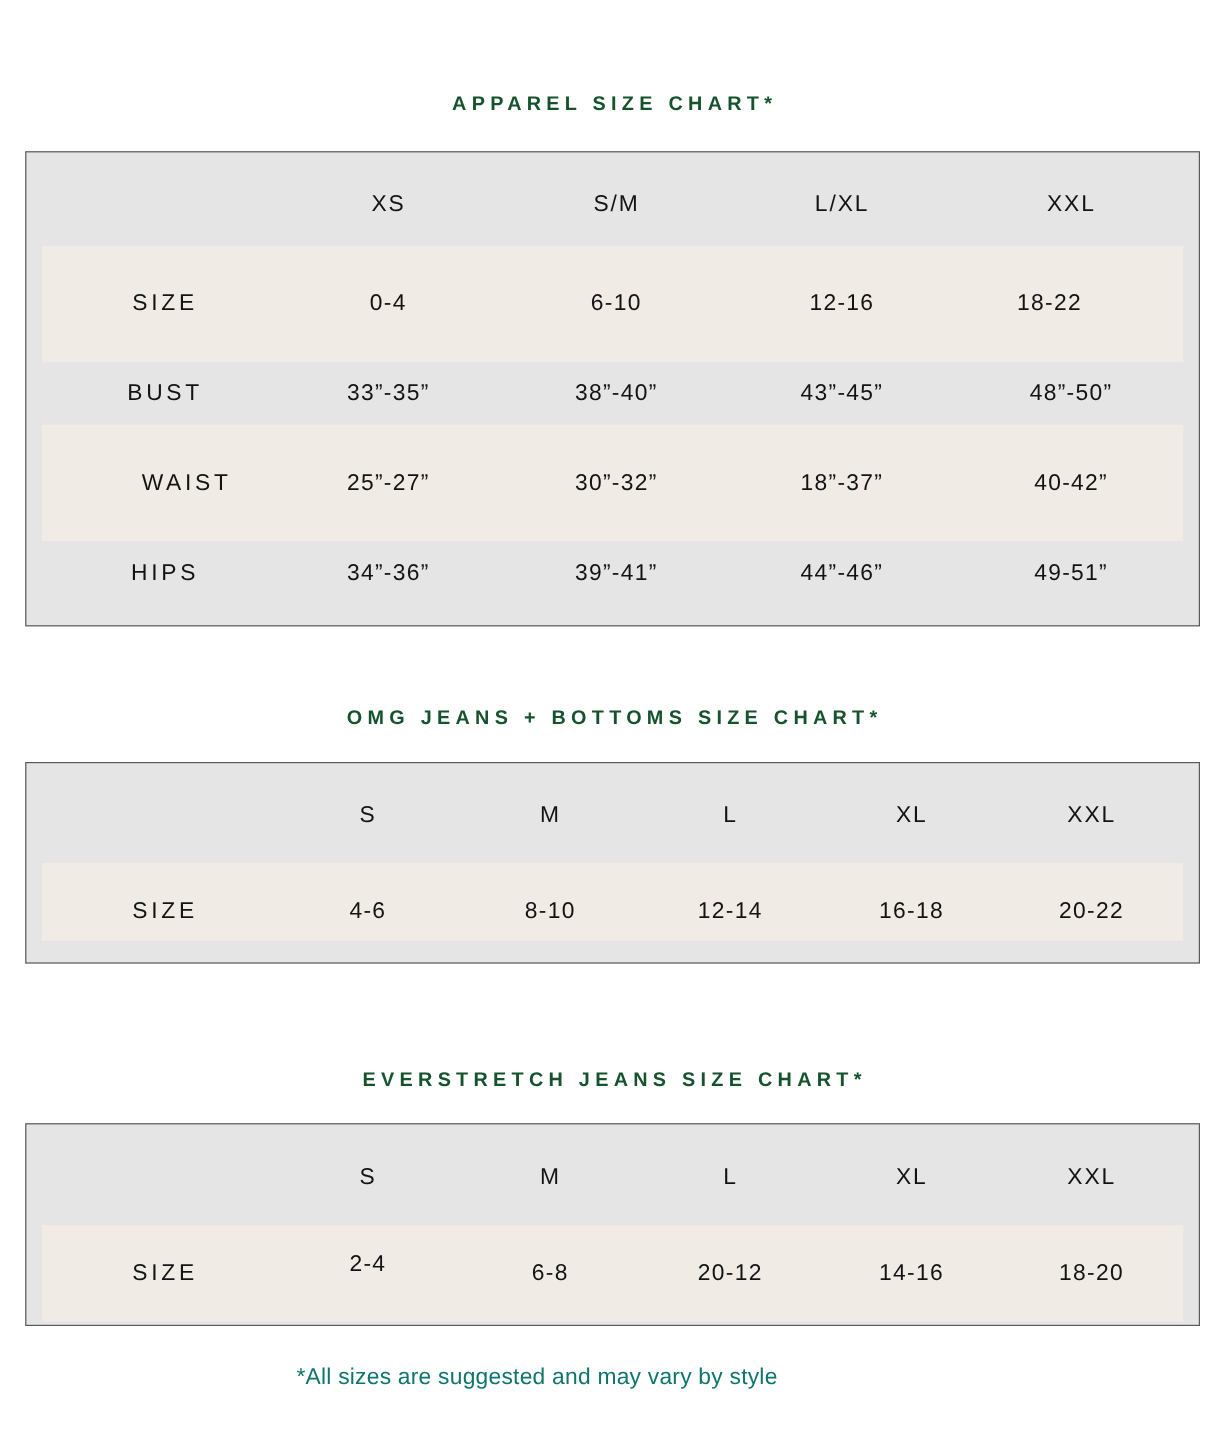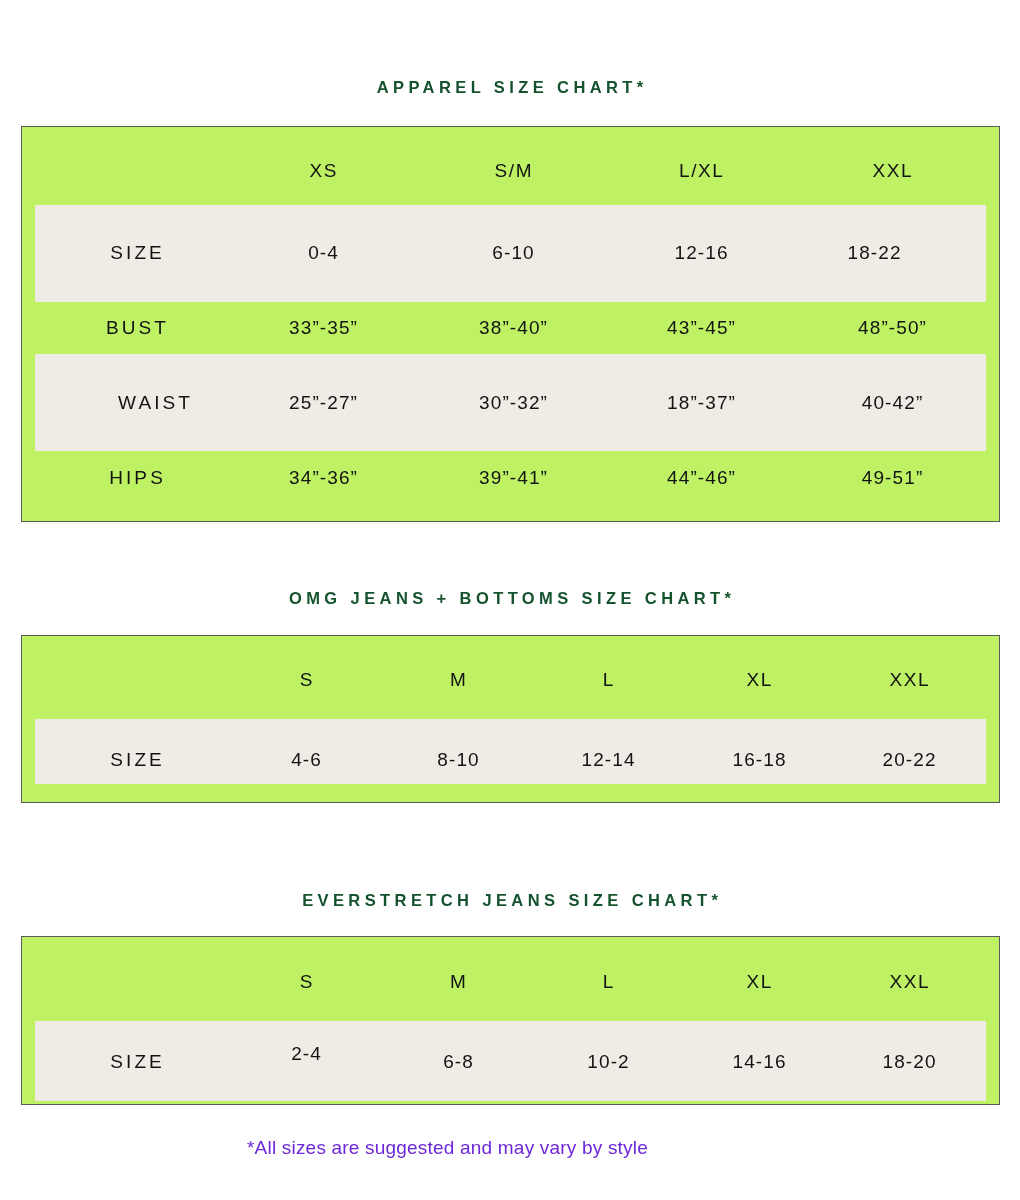--- a/index.html
+++ b/index.html
@@ -26,21 +26,21 @@
     font-size: 16.5px;
     letter-spacing: 4.4px;
     color: #14532d;
     text-indent: 4.4px;
     white-space: nowrap;
   }
 
   .table-box {
     position: absolute;
     border: 1.5px solid #5a5a5a;
-    background: #bef264;
+    background: #e5e5e5;
     box-sizing: border-box;
     padding-left: 47px;
   }
 
   .shade-band {
     position: absolute;
     background: #f0ece5;
   }
 
   .cell {
@@ -72,21 +72,21 @@
   }
 
   .footnote {
     position: absolute;
     left: 0;
     width: 895px;
     text-align: center;
     font-family: "Liberation Sans", sans-serif;
     font-size: 19px;
     letter-spacing: 0.2px;
-    color: #6d28d9;
+    color: #0f766e;
     white-space: nowrap;
   }
 </style>
 </head>
 <body>
 
 <div class="chart-title" style="top:78px;">APPAREL SIZE CHART*</div>
 
 <div class="table-box" style="left:21px; top:126px; width:979px; height:396px;">
 
@@ -151,18 +151,18 @@
 
   <div class="cell head" style="left:284px; top:45px;">S</div>
   <div class="cell head" style="left:436px; top:45px;">M</div>
   <div class="cell head" style="left:586px; top:45px;">L</div>
   <div class="cell head" style="left:737px; top:45px;">XL</div>
   <div class="cell head" style="left:887px; top:45px;">XXL</div>
 
   <div class="cell rowlabel" style="left:114px; top:125px;">SIZE</div>
   <div class="cell value" style="left:284px; top:117px;text-align:right;">2-4</div>
   <div class="cell value" style="left:436px; top:125px;">6-8</div>
-  <div class="cell value" style="left:586px; top:125px;">10-2</div>
+  <div class="cell value" style="left:586px; top:125px;">20-12</div>
   <div class="cell value" style="left:737px; top:125px;">14-16</div>
   <div class="cell value" style="left:887px; top:125px;">18-20</div>
 </div>
 
 <div class="footnote" style="top:1137px;">*All sizes are suggested and may vary by style</div>
 
 </body></html>

